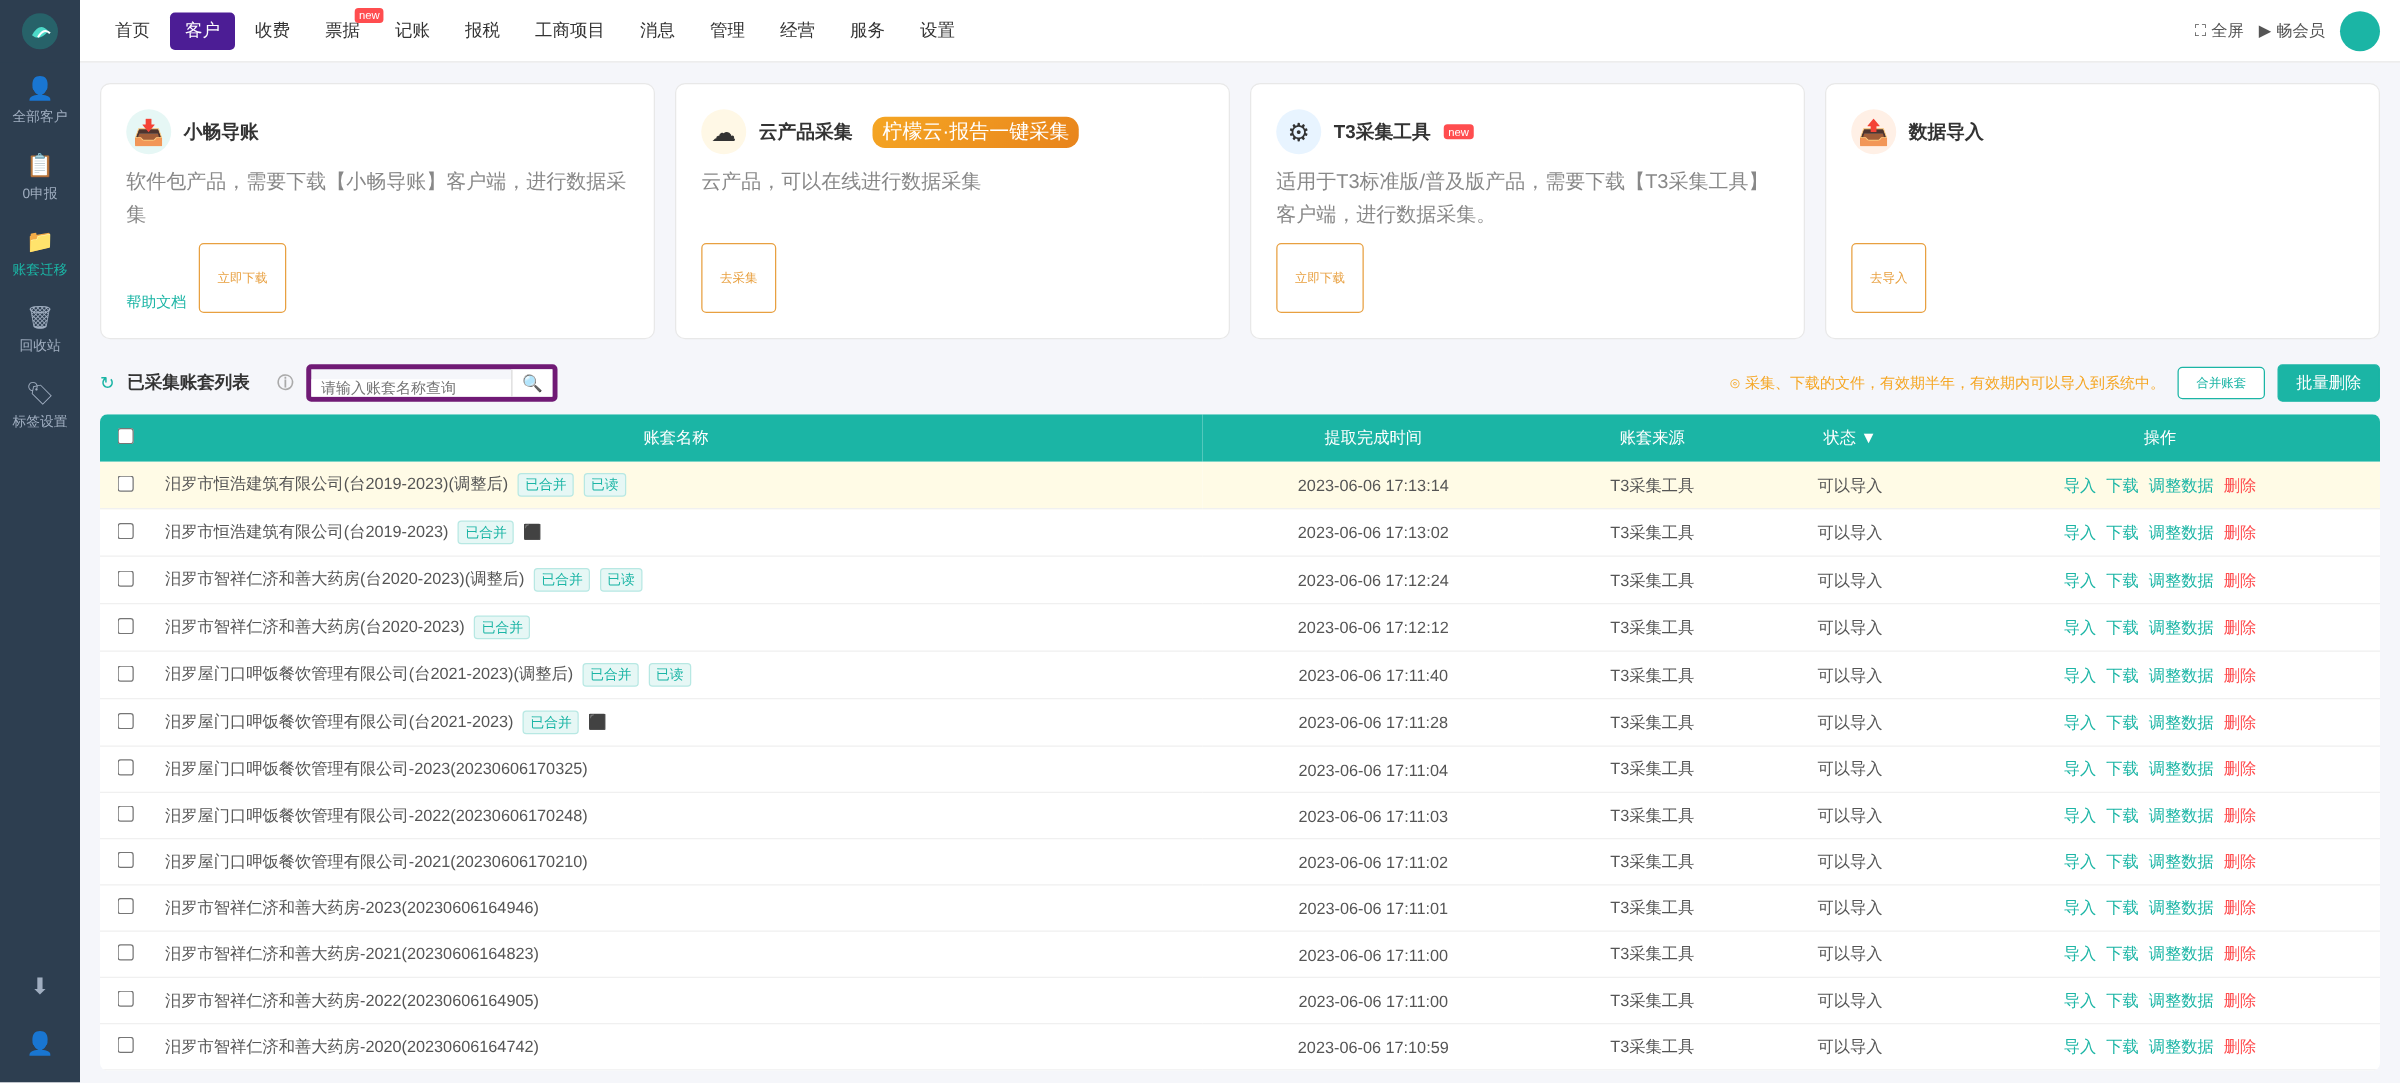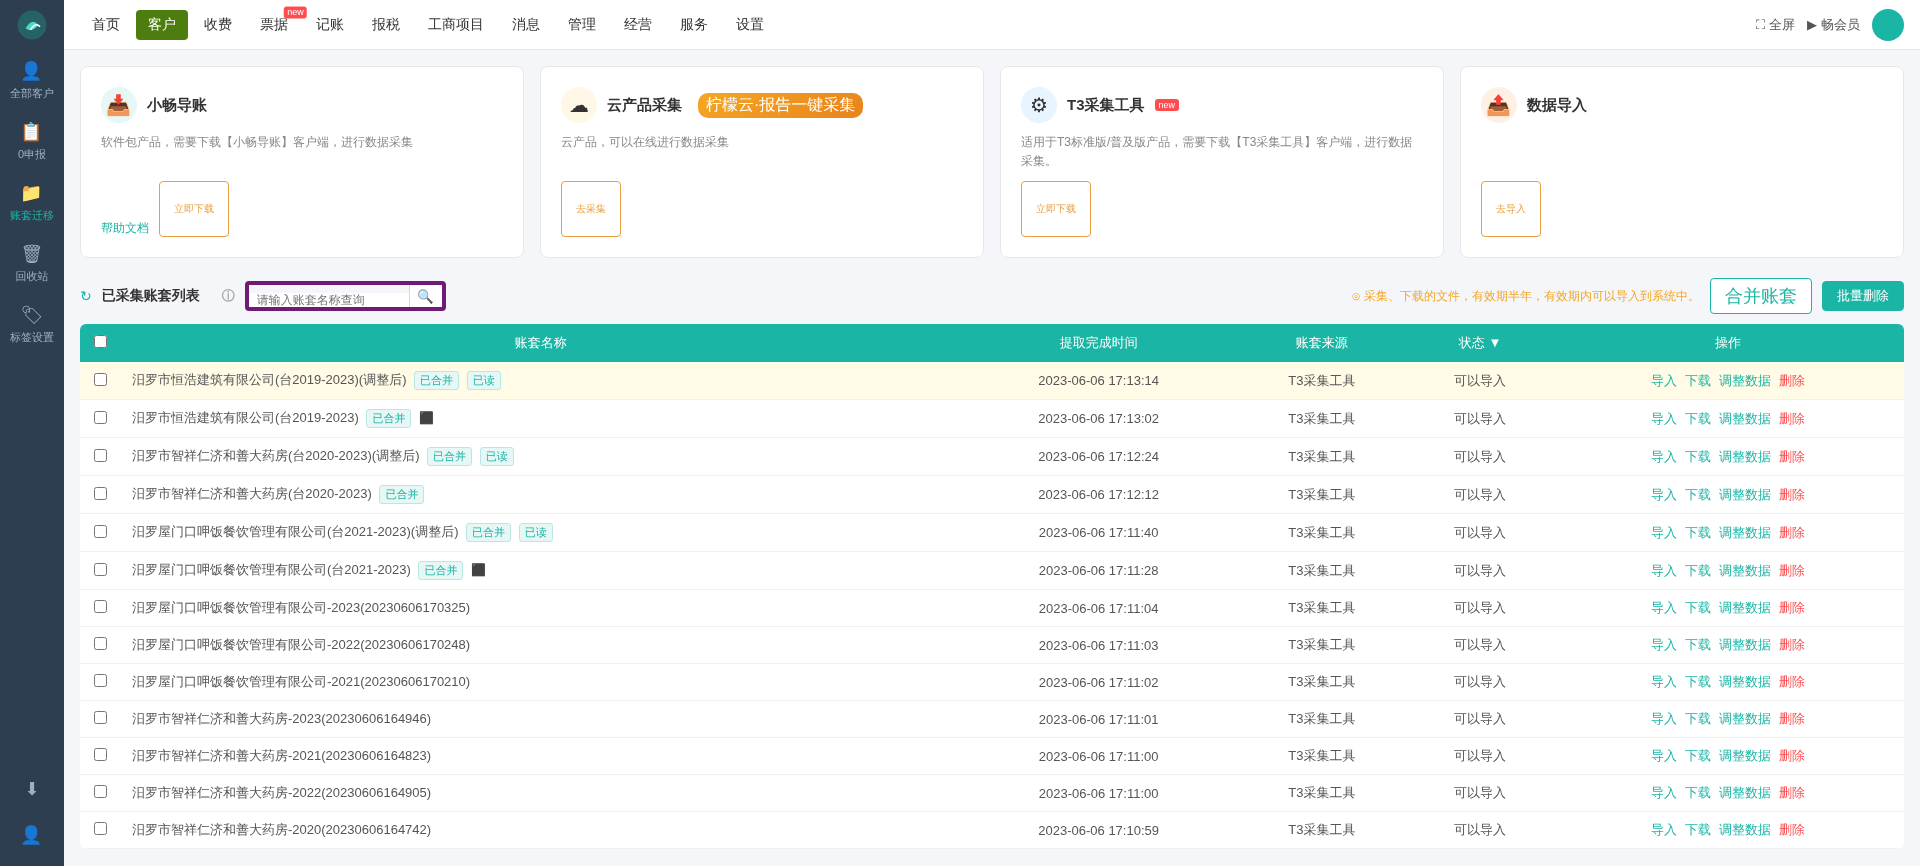--- a/index.html
+++ b/index.html
@@ -67,21 +67,21 @@
     }
     .topnav-item {
       padding: 6px 12px;
       cursor: pointer;
       border-radius: 4px;
       font-size: 14px;
       color: #333;
       position: relative;
     }
     .topnav-item.active {
-      background: #4d7c0f;
+      background: #4c1d95;
       color: #fff;
       border-radius: 4px;
     }
     .new-badge {
       position: absolute;
       top: 0;
       right: 0;
       background: #ff4d4f;
       color: #fff;
       font-size: 9px;
@@ -186,21 +186,21 @@
     }
     .card-new-badge {
       background: #ff4d4f;
       color: #fff;
       font-size: 9px;
       padding: 1px 4px;
       border-radius: 3px;
       font-weight: normal;
     }
     .card-desc {
-      font-size: 12px;
+      font-size: 16px;
       color: #888;
       line-height: 1.6;
     }
     .card-actions {
       display: flex;
       gap: 10px;
       margin-top: auto;
       align-items: flex-end;
     }
     .btn-outline {
@@ -268,21 +268,21 @@
       gap: 10px;
     }
     .hint-text { font-size: 12px; color: #f5a623; display: flex; align-items: center; gap: 4px; }
     .btn-merge {
       background: #fff;
       border: 1px solid #1bb5a5;
       color: #1bb5a5;
       padding: 5px 14px;
       border-radius: 4px;
       cursor: pointer;
-      font-size: 18px;
+      font-size: 10px;
     }
     .btn-delete {
       background: #1bb5a5;
       border: 1px solid #1bb5a5;
       color: #fff;
       padding: 5px 14px;
       border-radius: 4px;
       cursor: pointer;
       font-size: 13px;
     }

